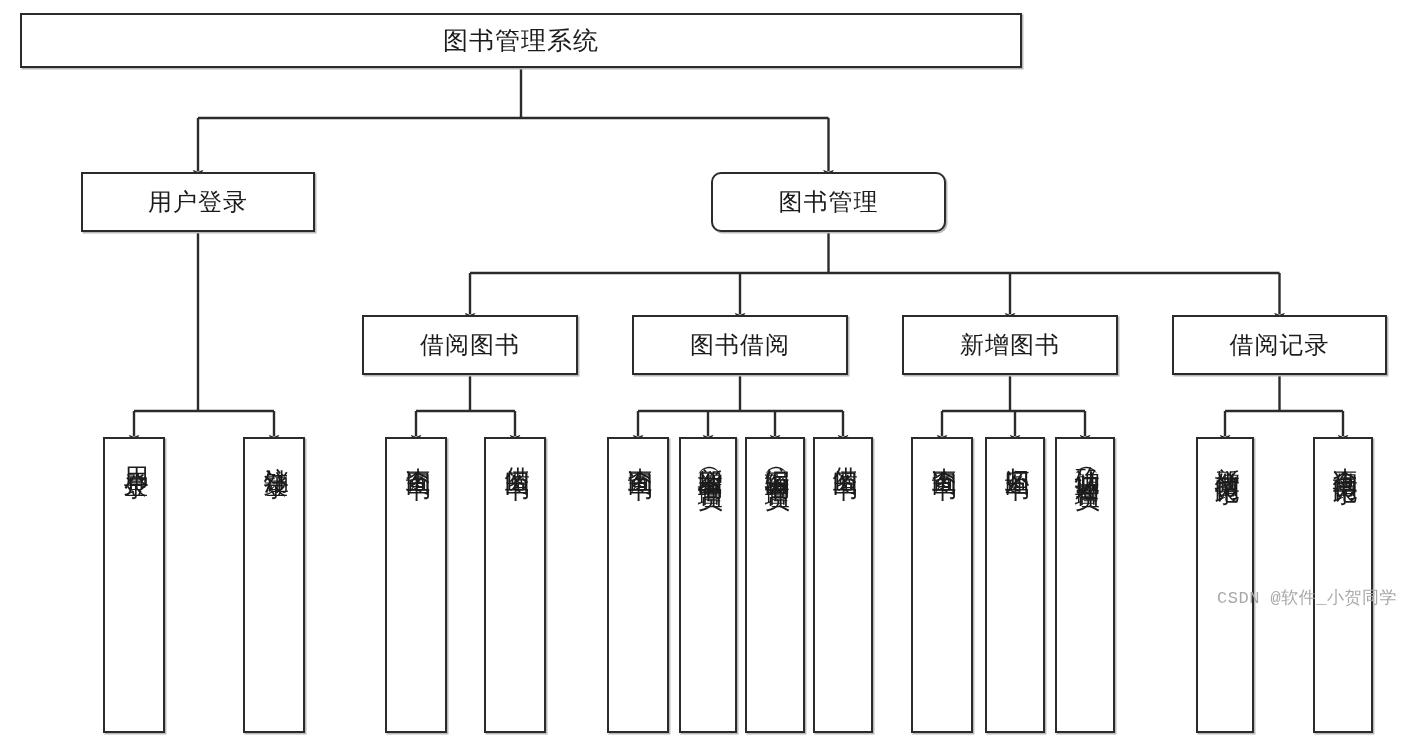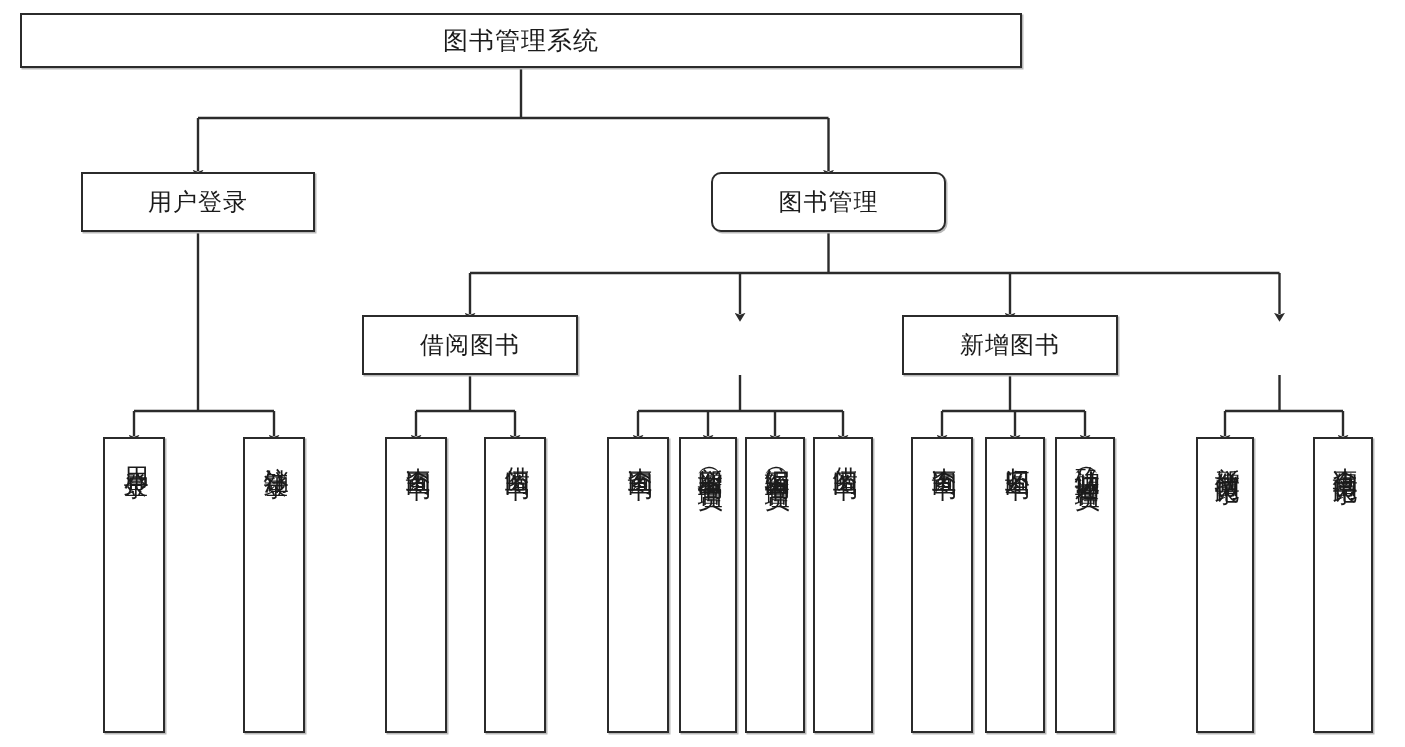--- a/index.html
+++ b/index.html
@@ -101,21 +101,23 @@
         <path d="M1343,411 L1343,436" marker-end="url(#arrow)"></path>
       </g>
   </svg>
 
   <div class="node horiz root" style="left: 20px; top: 13px; width: 1002px; height: 55px;">图书管理系统</div>
 
   <div class="node horiz" style="left: 81px; top: 172px; width: 234px; height: 60px;">用户登录</div>
   <div class="node horiz" style="left: 711px; top: 172px; width: 235px; height: 60px; border-radius: 10px;">图书管理</div>
 
   <div class="node horiz" style="left: 362px; top: 315px; width: 216px; height: 60px;">借阅图书</div>
+  <div class="node horiz" style="left: 632px; top: 315px; width: 216px; height: 60px;">图书借阅</div>
   <div class="node horiz" style="left: 902px; top: 315px; width: 216px; height: 60px;">新增图书</div>
+  <div class="node horiz" style="left: 1172px; top: 315px; width: 215px; height: 60px;">借阅记录</div>
 
   <div class="node leaf" style="left: 103px; top: 437px; width: 62px; height: 296px;">
     <span class="vtext">用户登录</span>
     </div>
   <div class="node leaf" style="left: 243px; top: 437px; width: 62px; height: 296px;">
     <span class="vtext">注销登录</span>
     </div>
   <div class="node leaf" style="left: 385px; top: 437px; width: 62px; height: 296px;">
     <span class="vtext">查询图书</span>
     </div>
@@ -143,13 +145,14 @@
   <div class="node leaf" style="left: 1055px; top: 437px; width: 60px; height: 296px;">
     <span class="vtext">确认归还（管理员）</span>
     </div>
   <div class="node leaf" style="left: 1196px; top: 437px; width: 58px; height: 296px;">
     <span class="vtext">新增借阅记录</span>
     </div>
   <div class="node leaf" style="left: 1313px; top: 437px; width: 60px; height: 296px;">
     <span class="vtext">查询借阅记录</span>
     </div>
 
+  <div class="watermark">CSDN @软件_小贺同学</div>
 </div>
 
 </body></html>

